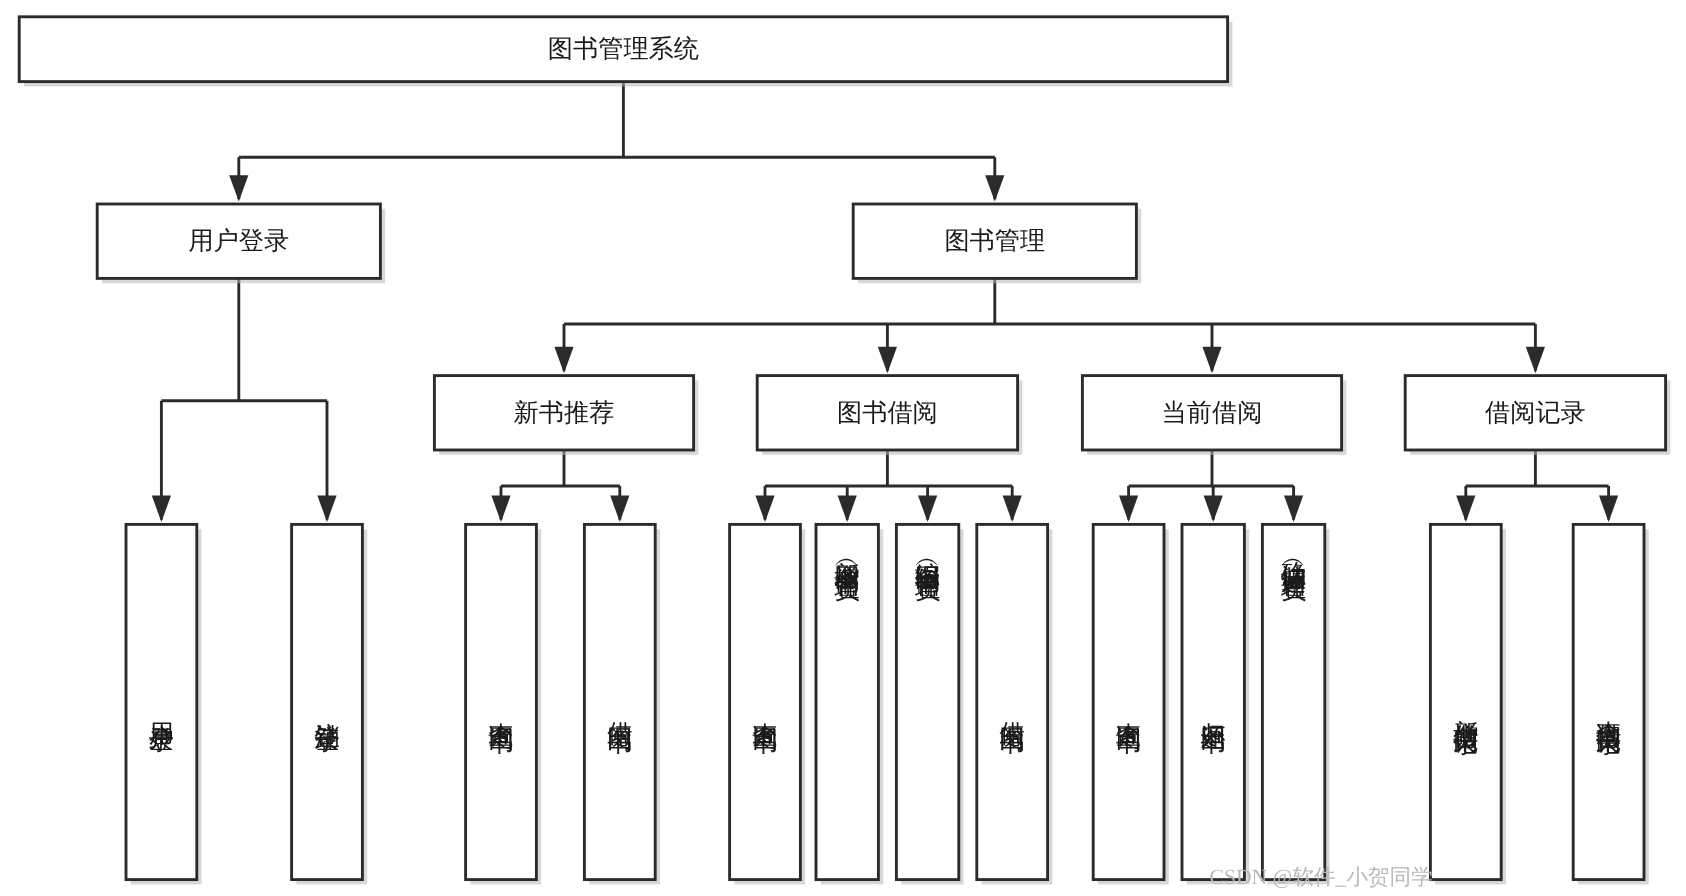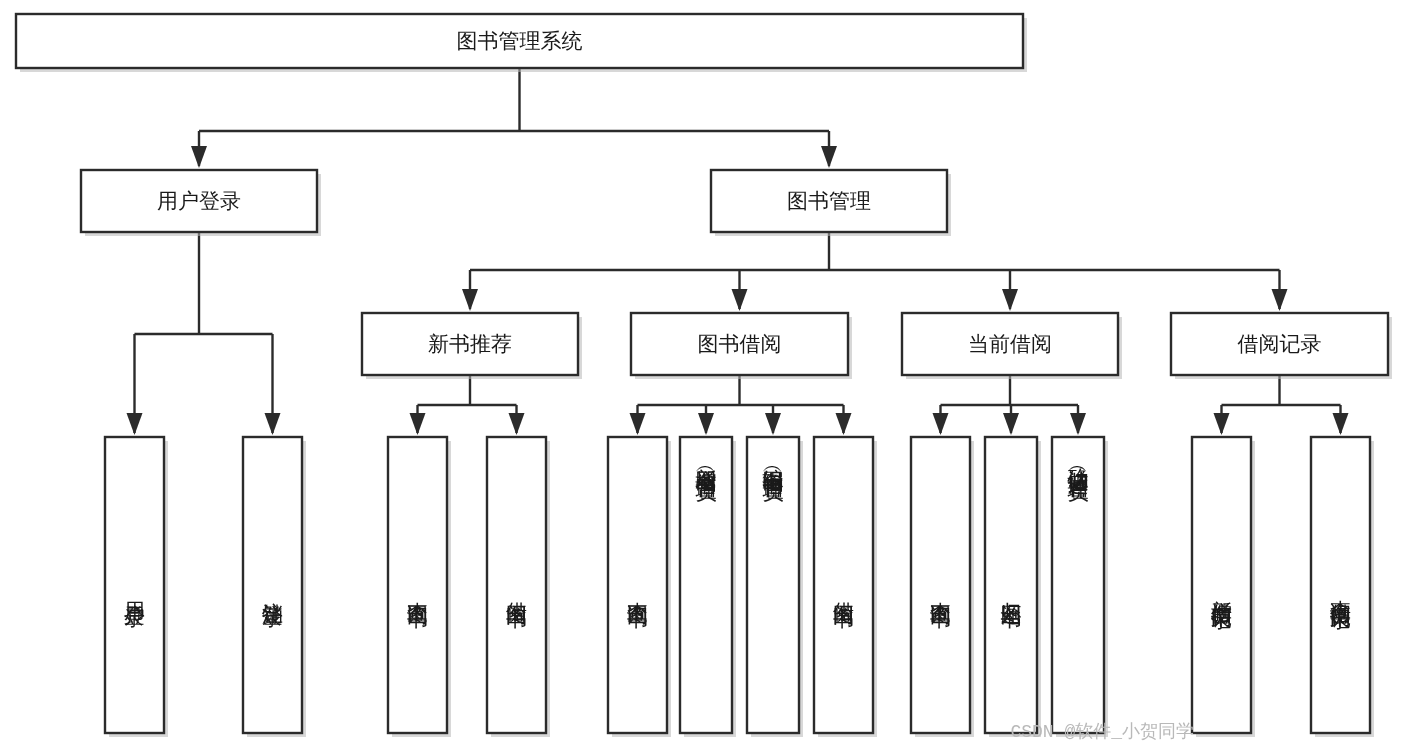--- a/index.html
+++ b/index.html
@@ -70,21 +70,21 @@
     font-size: 21px;
     line-height: 1.05;
     color: #1a1a1a;
     letter-spacing: 2px;
     white-space: nowrap;
   }
   .watermark {
     position: absolute;
     right: 8px;
     bottom: 4px;
-    font-family: Liberation Mono, monospace;
+    font-family: Liberation Serif, serif;
     font-size: 18px;
     color: #b9b9b9;
     white-space: nowrap;
     user-select: none;
   }
 </style>
 </head>
 <body>
 
 <div id="diagram-root">

